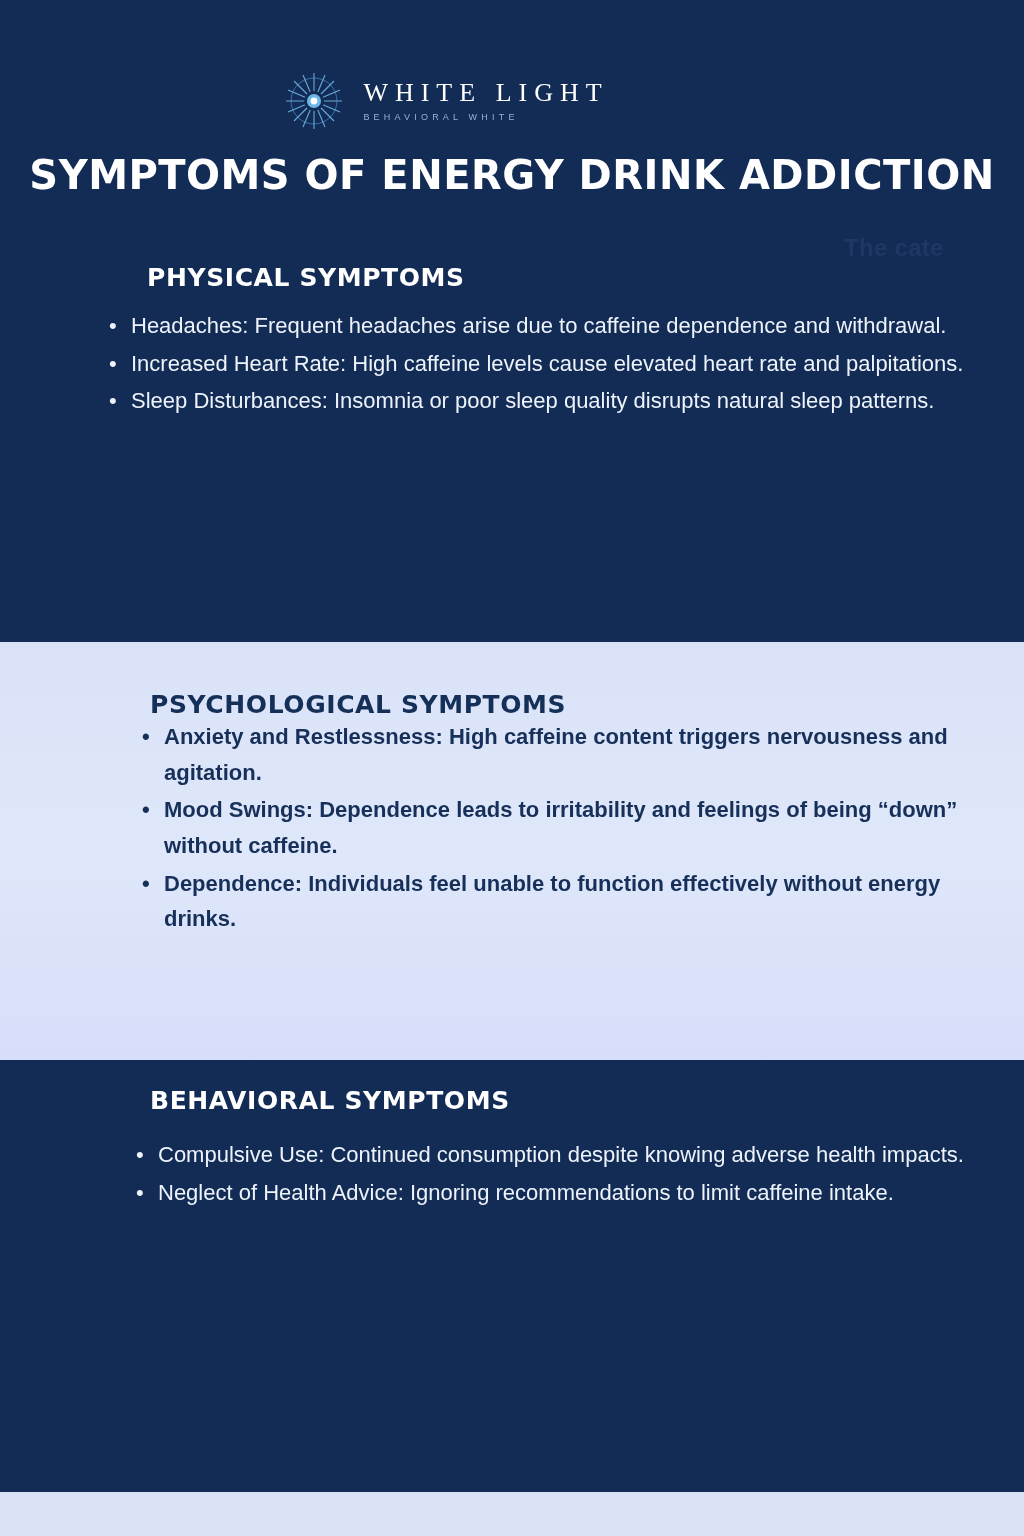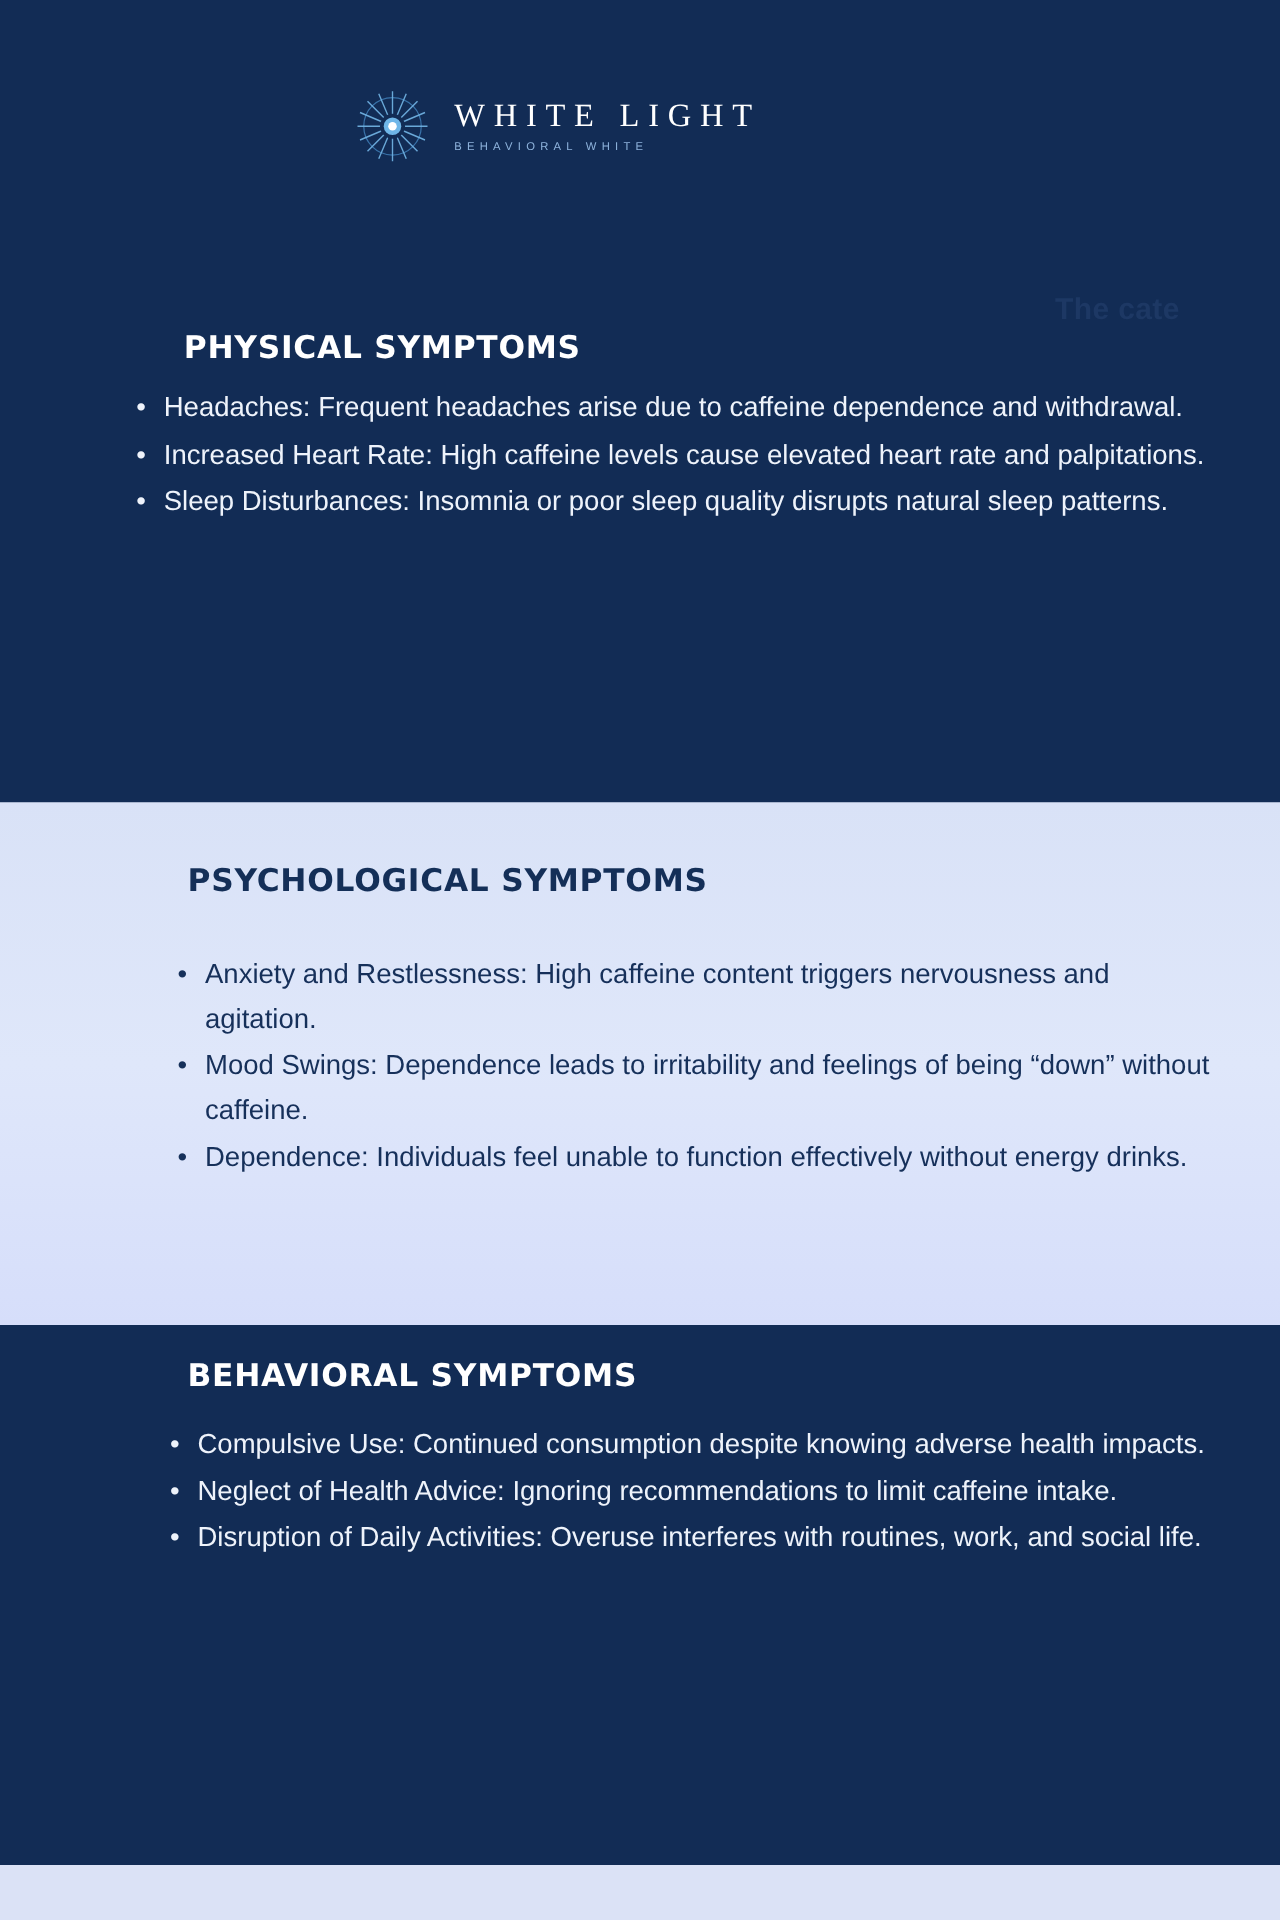--- a/index.html
+++ b/index.html
@@ -136,21 +136,21 @@
     height: 418px;
     background: linear-gradient(180deg, #d9e2f7 0%, #dfe7fa 50%, #d6defa 100%);
   }
   .block-psych {
     position: absolute;
     left: 120px;
     top: 690px;
     width: 860px;
   }
   .block-psych .section-heading { margin-left: 30px; }
-  .block-psych ul { margin-top: 42px; margin-left: 18px; }
+  .block-psych ul { margin-left: 18px; font-weight: bold; }
 
   
   .panel-dark-bottom {
     position: absolute;
     left: 0;
     top: 1060px;
     width: 1024px;
     height: 432px;
     background: #122c55;
   }
@@ -199,20 +199,21 @@
         <circle cx="31" cy="31" r="7" fill="#6fb6e8"></circle>
         <circle cx="31" cy="31" r="3.4" fill="#ffffff"></circle>
       </svg>
     </span>
     <span class="logo-text">
       <div class="logo-name">WHITE LIGHT</div>
       <div class="logo-sub">BEHAVIORAL WHITE</div>
     </span>
   </div>
 
+  <div class="main-title">SYMPTOMS OF ENERGY DRINK ADDICTION</div>
 
   <div class="ghost-text">The catе</div>
 
   <div class="block-physical">
     <div class="section-heading heading-light">PHYSICAL SYMPTOMS</div>
     <ul class="sym-list list-light">
       <li>Headaches: Frequent headaches arise due to caffeine dependence and withdrawal.</li>
       <li>Increased Heart Rate: High caffeine levels cause elevated heart rate and palpitations.</li>
       <li>Sleep Disturbances: Insomnia or poor sleep quality disrupts natural sleep patterns.</li>
     </ul>
@@ -229,18 +230,17 @@
     </ul>
   </div>
 
   <div class="panel-dark-bottom"></div>
 
   <div class="block-behavior">
     <div class="section-heading heading-light">BEHAVIORAL SYMPTOMS</div>
     <ul class="sym-list list-light">
       <li>Compulsive Use: Continued consumption despite knowing adverse health impacts.</li>
       <li>Neglect of Health Advice: Ignoring recommendations to limit caffeine intake.</li>
-      <li>Disruption of Daily Activities: Overuse interferes with routines, work, and social life.</li>
     </ul>
   </div>
 
   <div class="footer-strip"></div>
 </div>
 
 </body></html>

